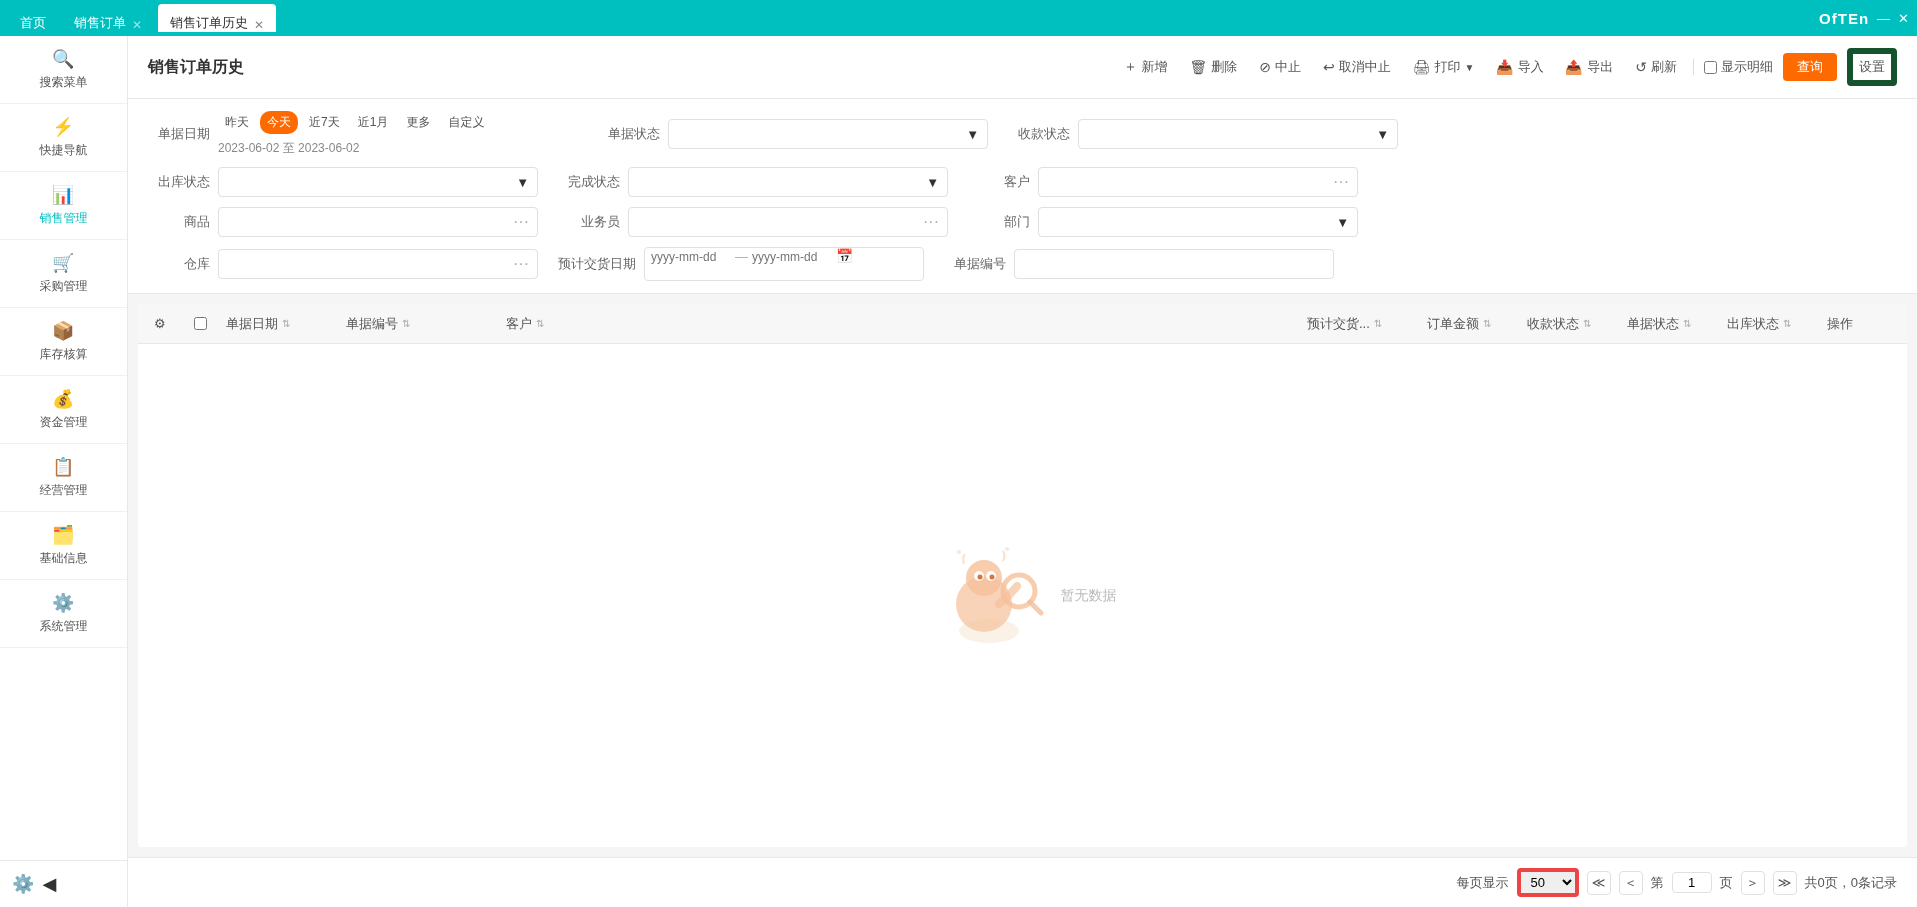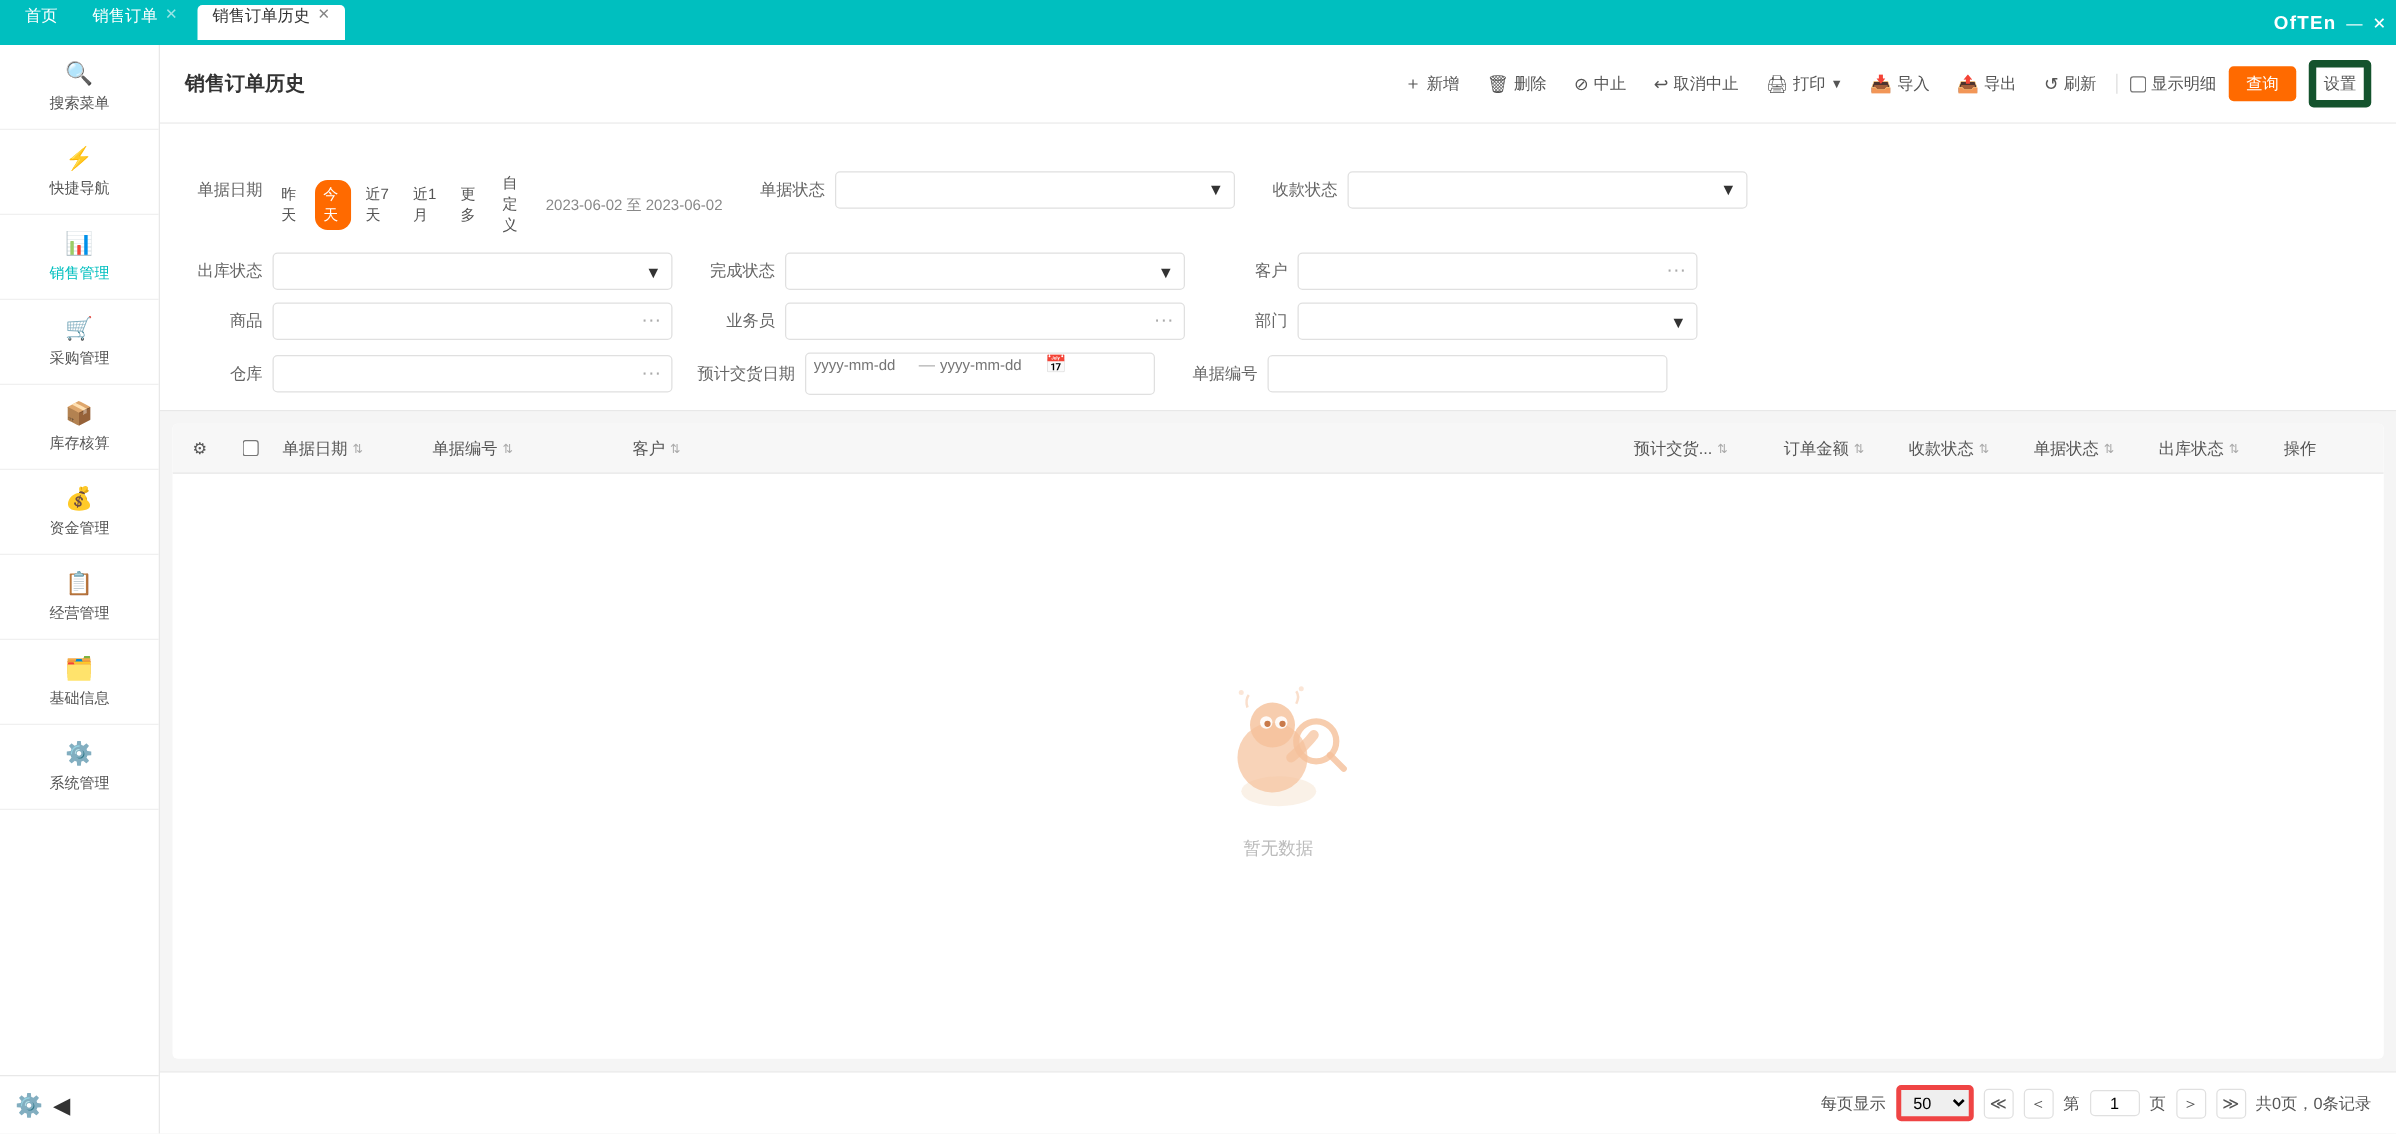--- a/index.html
+++ b/index.html
@@ -13,21 +13,21 @@
       align-items: center;
       padding: 0 8px;
       gap: 4px;
       flex-shrink: 0;
     }
     .tab-item {
       height: 28px;
       padding: 0 12px;
       border-radius: 4px 4px 0 0;
       display: flex;
-      align-items: flex-start;
+      align-items: flex-end;
       gap: 6px;
       cursor: pointer;
       font-size: 13px;
       color: #fff;
       background: transparent;
     }
     .tab-item.active {
       background: #fff;
       color: #333;
     }
@@ -289,21 +289,21 @@
     .th-amount { width: 100px; }
     .th-payment { width: 100px; }
     .th-bill { width: 100px; }
     .th-outbound { width: 100px; }
     .th-action { width: 80px; margin-left: auto; }
     .sort-icon { font-size: 10px; color: #aaa; }
 
     .empty-state {
       flex: 1;
       display: flex;
-      flex-direction: column;
+      flex-direction: row;
       align-items: center;
       justify-content: center;
       color: #aaa;
       gap: 12px;
       padding: 40px;
     }
     .empty-text { font-size: 14px; color: #bbb; }
 
     
     .pagination-bar {
@@ -460,21 +460,21 @@
         <div class="toolbar-btn" style="border:6px solid #14532d;border-radius:4px;">
           <span>设置</span>
         </div>
       </div>
     </div>
 
     <div class="filter-area">
 
       <div class="filter-row">
         <span class="filter-label">单据日期</span>
-        <div class="filter-control" style="flex-direction:row;align-items:center;max-width:360px;margin-top:24px;">
+        <div class="filter-control" style="flex-direction:column;align-items:flex-start;max-width:360px;">
           <div class="date-picker-group">
             <span class="date-btn">昨天</span>
             <span class="date-btn active">今天</span>
             <span class="date-btn">近7天</span>
             <span class="date-btn">近1月</span>
             <span class="date-btn">更多</span>
             <span class="date-btn">自定义</span>
           </div>
           <div class="date-range">2023-06-02 至 2023-06-02</div>
         </div>

